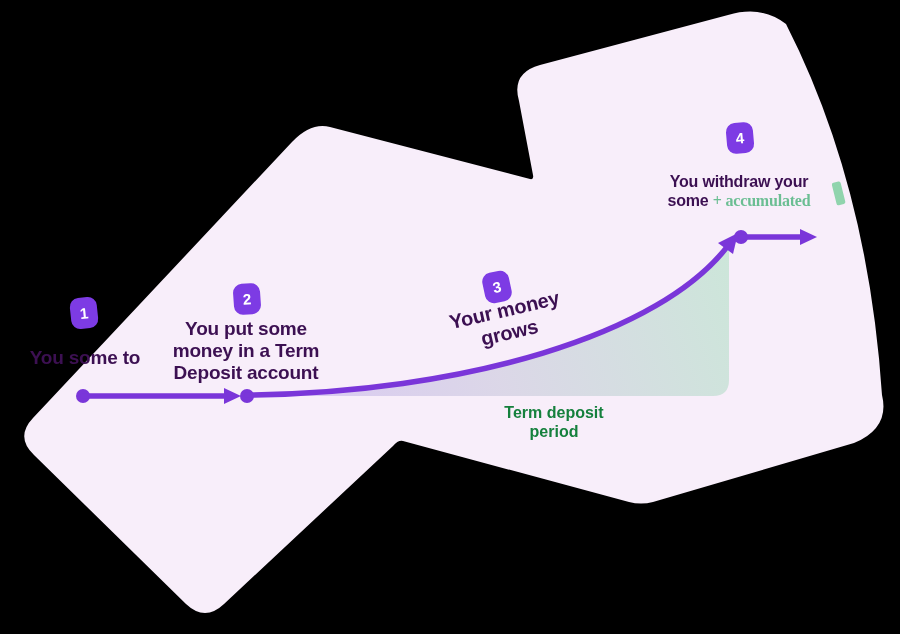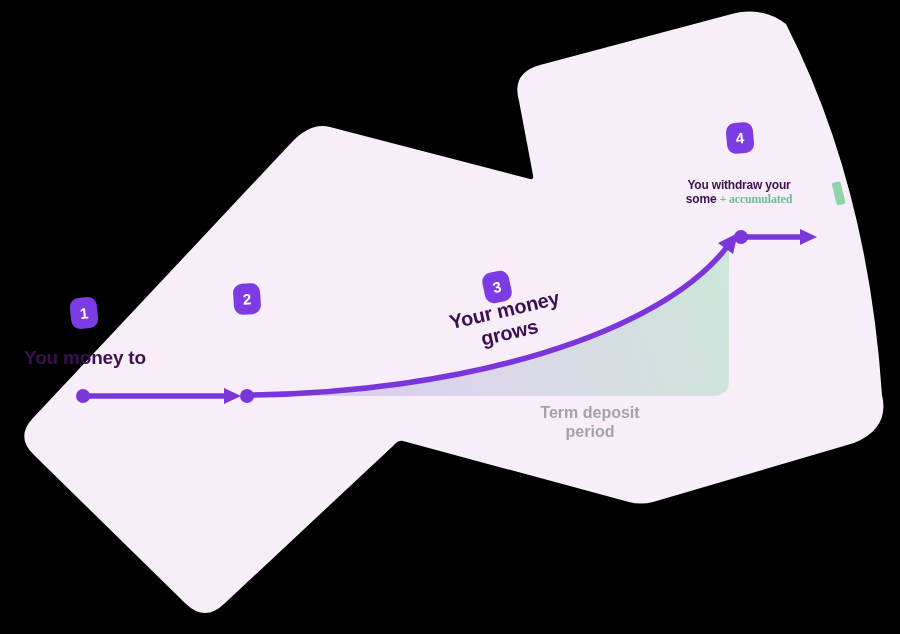--- a/index.html
+++ b/index.html
@@ -12,22 +12,22 @@
     position:absolute;width:27px;height:31px;border-radius:9px;
     background:#7D3BE4;color:#fff;font-weight:700;font-size:15px;
     display:flex;align-items:center;justify-content:center;
   }
   .step-label{
     position:absolute;font-weight:700;color:#3C1052;font-size:19px;
     line-height:1.17;text-align:center;white-space:nowrap;letter-spacing:-0.2px;
   }
   .step-label .green, .green{color:#6BBE93;font-family:Liberation Serif, serif;}
   .period-label{
-    position:absolute;font-weight:700;color:#a3a3a3;font-size:16px;
-    line-height:1.2;text-align:center;white-space:nowrap;margin-left:36px;
+    position:absolute;font-weight:700;color:#15803d;font-size:16px;
+    line-height:1.2;text-align:center;white-space:nowrap;
   }
 </style>
 </head>
 <body>
 
 <div class="stage">
 
   <svg width="900" height="634" viewBox="0 0 900 634">
     <defs>
       <linearGradient id="areaGrad" gradientUnits="userSpaceOnUse" x1="280" y1="410" x2="740" y2="250">
@@ -76,30 +76,35 @@
     <span>2</span>
   </div>
   <div class="badge" style="left:497px;top:287px;transform:translate(-50%,-50%) rotate(-12deg);">
     <span>3</span>
   </div>
   <div class="badge" style="left:740px;top:138px;transform:translate(-50%,-50%) rotate(-5deg);">
     <span>4</span>
   </div>
 
   <div class="step-label" style="left:85px;top:358px;transform:translate(-50%,-50%);">
-    <div>You money to</div>
+    <div>You some to</div>
   </div>
 
+  <div class="step-label" style="left:246px;top:351px;transform:translate(-50%,-50%);">
+    <div>You put some</div>
+    <div>money in a Term</div>
+    <div>Deposit account</div>
+  </div>
 
   <div class="step-label" style="left:507px;top:322px;font-size:20px;transform:translate(-50%,-50%) rotate(-13deg);">
     <div>Your money</div>
     <div>grows</div>
   </div>
 
-  <div class="step-label" style="left:739px;top:192px;font-size:12px;transform:translate(-50%,-50%);">
+  <div class="step-label" style="left:739px;top:192px;font-size:16px;transform:translate(-50%,-50%);">
     <div>You withdraw your</div>
     <div>
       <span>some </span><span class="green">+ accumulated</span>
     </div>
   </div>
 
   <div class="period-label" style="left:554px;top:422px;transform:translate(-50%,-50%);">
     <div>Term deposit</div>
     <div>period</div>
   </div>

